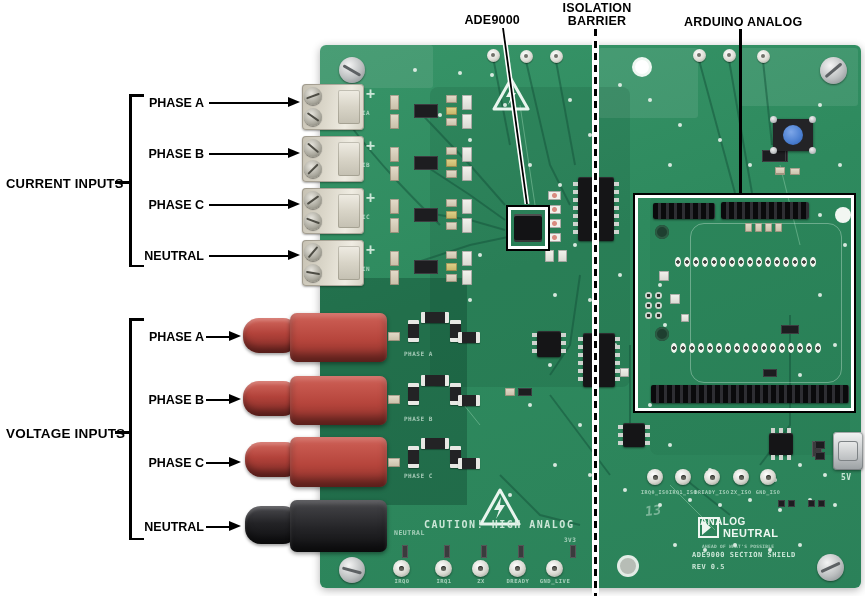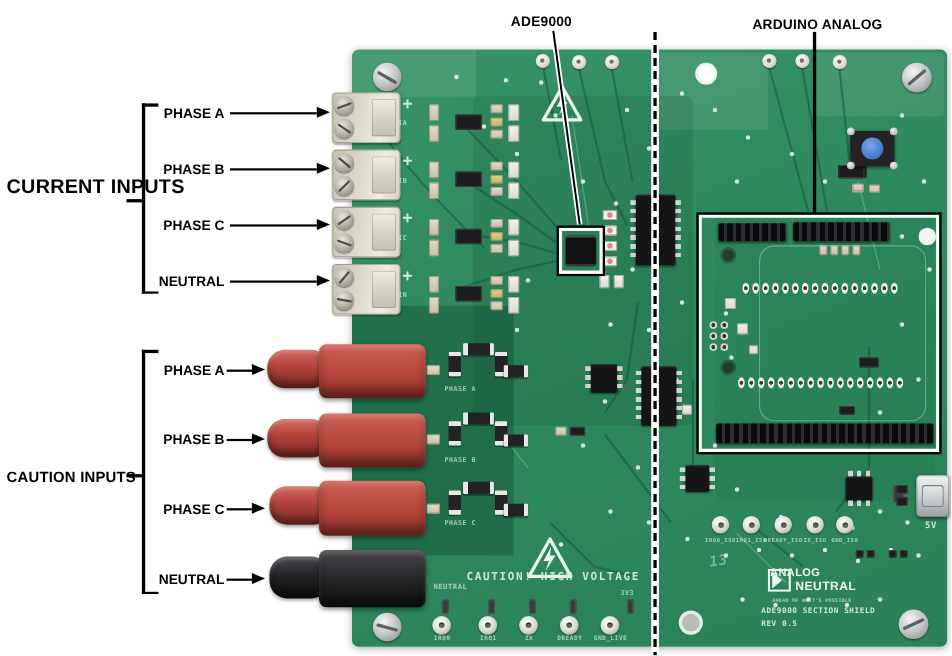--- a/index.html
+++ b/index.html
@@ -413,21 +413,21 @@
     <div class="part dgr" style="left:161px;top:500px;width:6px;height:13px;"></div>
     <div class="part dgr" style="left:198px;top:500px;width:6px;height:13px;"></div>
     <div class="part dgr" style="left:250px;top:500px;width:6px;height:13px;"></div>
     <div class="silk dim" style="left:52px;top:533px;width:60px;text-align:center;font-size:5.5px;">IRQ0</div>
     <div class="silk dim" style="left:94px;top:533px;width:60px;text-align:center;font-size:5.5px;">IRQ1</div>
     <div class="silk dim" style="left:131px;top:533px;width:60px;text-align:center;font-size:5.5px;">ZX</div>
     <div class="silk dim" style="left:168px;top:533px;width:60px;text-align:center;font-size:5.5px;">DREADY</div>
     <div class="silk dim" style="left:205px;top:533px;width:60px;text-align:center;font-size:5.5px;">GND_LIVE</div>
     <div class="silk dim" style="left:244px;top:491px;font-size:6px;">3V3</div>
 
-    <div class="silk" style="left:104px;top:474px;font-size:10px;letter-spacing:1.5px;">CAUTION! HIGH VOLTAGE</div>
+    <div class="silk" style="left:104px;top:474px;font-size:10px;letter-spacing:1.5px;">CAUTION! HIGH ANALOG</div>
 
     <div class="ardbox" style="left:313px;top:148px;width:219px;height:216px;">
       <div class="header" style="left:18px;top:8px;width:62px;height:16px;"></div>
       <div class="header" style="left:86px;top:7px;width:88px;height:17px;"></div>
       <div class="header" style="left:16px;top:190px;width:198px;height:18px;"></div>
       <div class="outline-light" style="left:55px;top:28px;width:150px;height:158px;"></div>
       <div class="abs" style="left:110px;top:28px;display:flex;gap:3px;">
         <div class="part tan" style="position:static;width:7px;height:9px;"></div>
         <div class="part tan" style="position:static;width:7px;height:9px;"></div>
         <div class="part tan" style="position:static;width:7px;height:9px;"></div>
@@ -535,37 +535,41 @@
   <div class="dash-line"></div>
 
   <div class="solid-vline"></div>
 
   <svg class="abs" style="left:0;top:0;pointer-events:none;" width="865" height="596">
     <line x1="503" y1="28" x2="527" y2="204" stroke="#fff" stroke-width="5"></line>
     <line x1="503" y1="28" x2="527" y2="204" stroke="#000" stroke-width="1.8"></line>
   </svg>
 
   <div class="callout" style="left:430px;top:13px;width:90px;text-align:right;">ADE9000</div>
+  <div class="callout" style="left:547px;top:2px;width:100px;text-align:center;line-height:13px;">
+    <span style="display:block;">ISOLATION</span>
+    <span style="display:block;">BARRIER</span>
+  </div>
   <div class="callout" style="left:684px;top:15px;">ARDUINO ANALOG</div>
 
-  <div class="callout" style="left:6px;top:159px;font-size:18px;">CURRENT INPUTS</div>
+  <div class="callout" style="left:6px;top:176px;font-size:13px;">CURRENT INPUTS</div>
   <div class="bracket" style="left:129px;top:94px;width:2.5px;height:173px;"></div>
   <div class="bracket" style="left:129px;top:94px;width:15px;height:2.5px;"></div>
   <div class="bracket" style="left:129px;top:264.5px;width:15px;height:2.5px;"></div>
   <div class="bracket" style="left:115px;top:181px;width:14px;height:2.5px;"></div>
   <div class="phase-label" style="top:96px;">PHASE A</div>
   <div class="phase-label" style="top:147px;">PHASE B</div>
   <div class="phase-label" style="top:198px;">PHASE C</div>
   <div class="phase-label" style="top:249px;">NEUTRAL</div>
   <div class="arrow" style="left:209px;top:102px;width:79px;"></div>
   <div class="arrow" style="left:209px;top:153px;width:79px;"></div>
   <div class="arrow" style="left:209px;top:204px;width:79px;"></div>
   <div class="arrow" style="left:209px;top:255px;width:79px;"></div>
 
-  <div class="callout" style="left:6px;top:426px;font-size:13.5px;">CAUTION INPUTS</div>
+  <div class="callout" style="left:6px;top:426px;font-size:13.5px;">VOLTAGE INPUTS</div>
   <div class="bracket" style="left:129px;top:318px;width:2.5px;height:222px;"></div>
   <div class="bracket" style="left:129px;top:318px;width:15px;height:2.5px;"></div>
   <div class="bracket" style="left:129px;top:537.5px;width:15px;height:2.5px;"></div>
   <div class="bracket" style="left:115px;top:431px;width:14px;height:2.5px;"></div>
   <div class="phase-label" style="top:330px;">PHASE A</div>
   <div class="phase-label" style="top:393px;">PHASE B</div>
   <div class="phase-label" style="top:456px;">PHASE C</div>
   <div class="phase-label" style="top:520px;">NEUTRAL</div>
   <div class="arrow" style="left:206px;top:336px;width:23px;"></div>
   <div class="arrow" style="left:206px;top:399px;width:23px;"></div>

